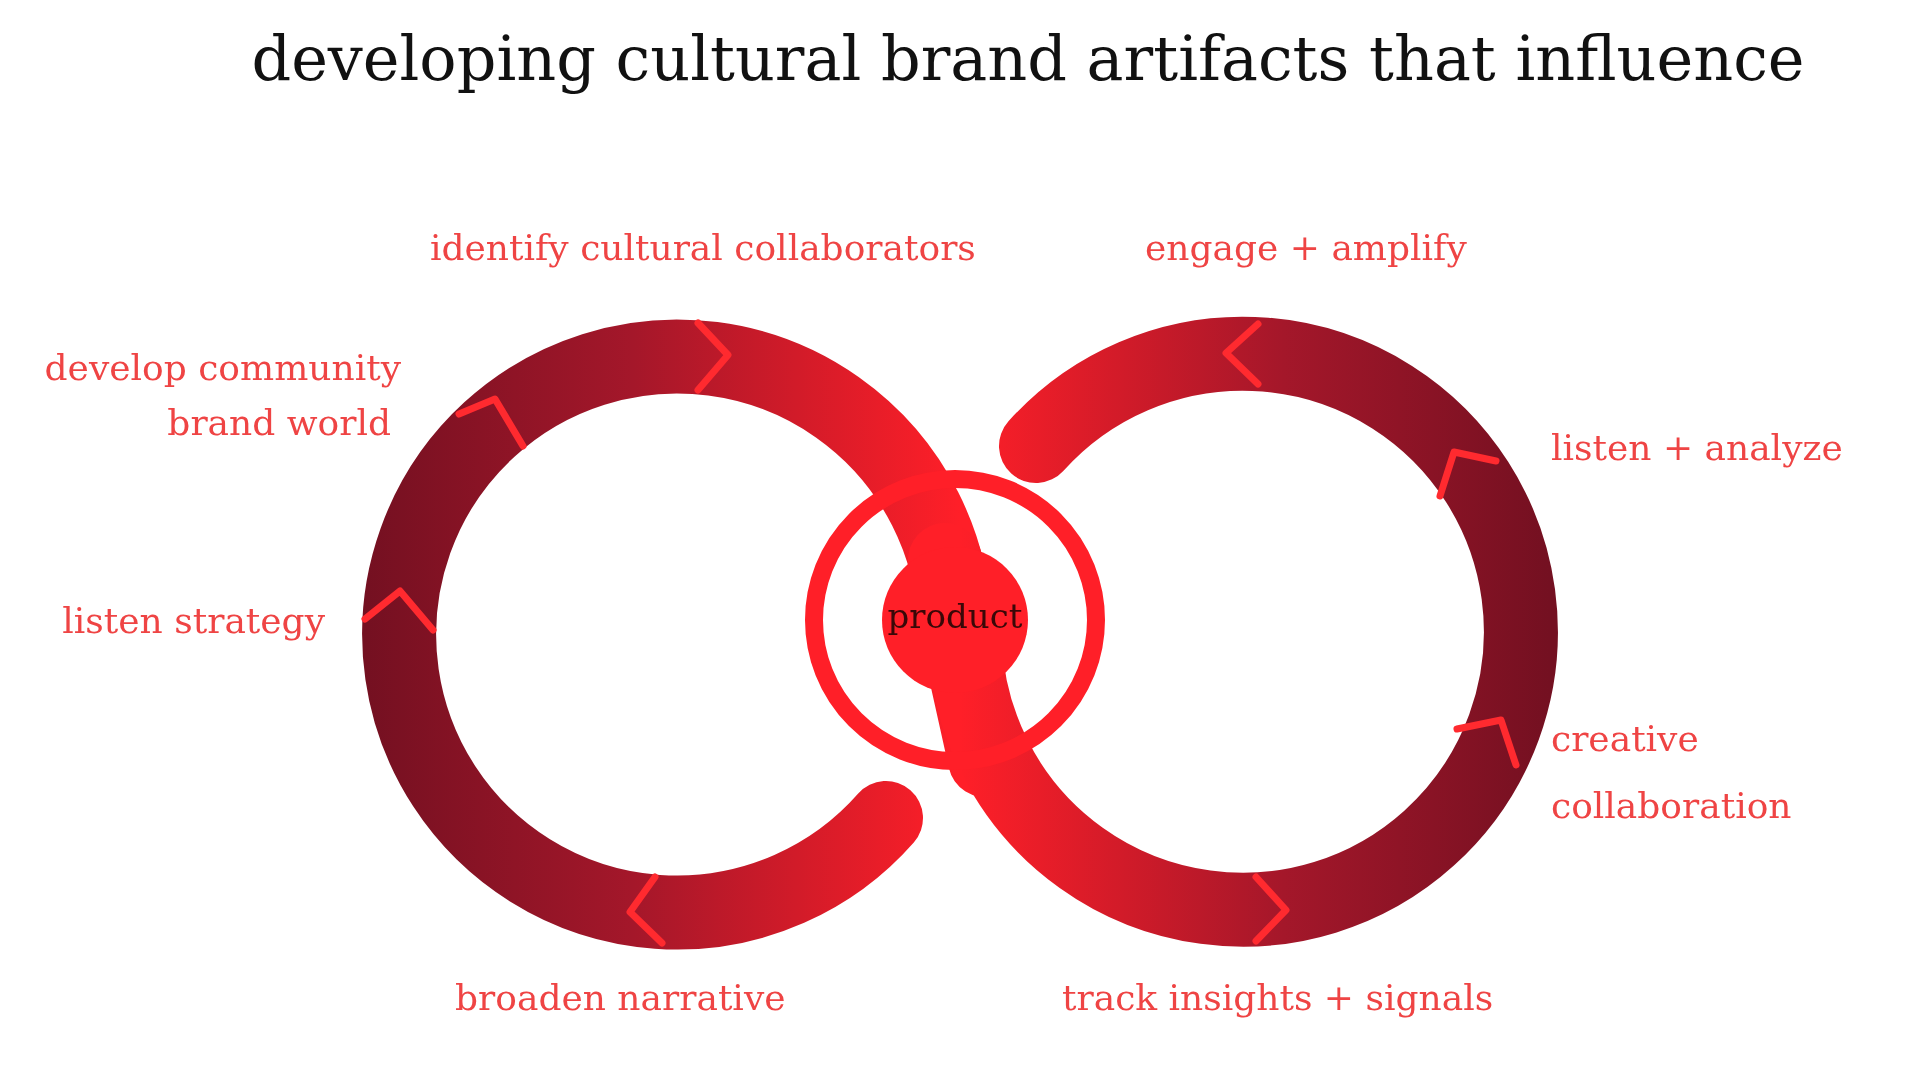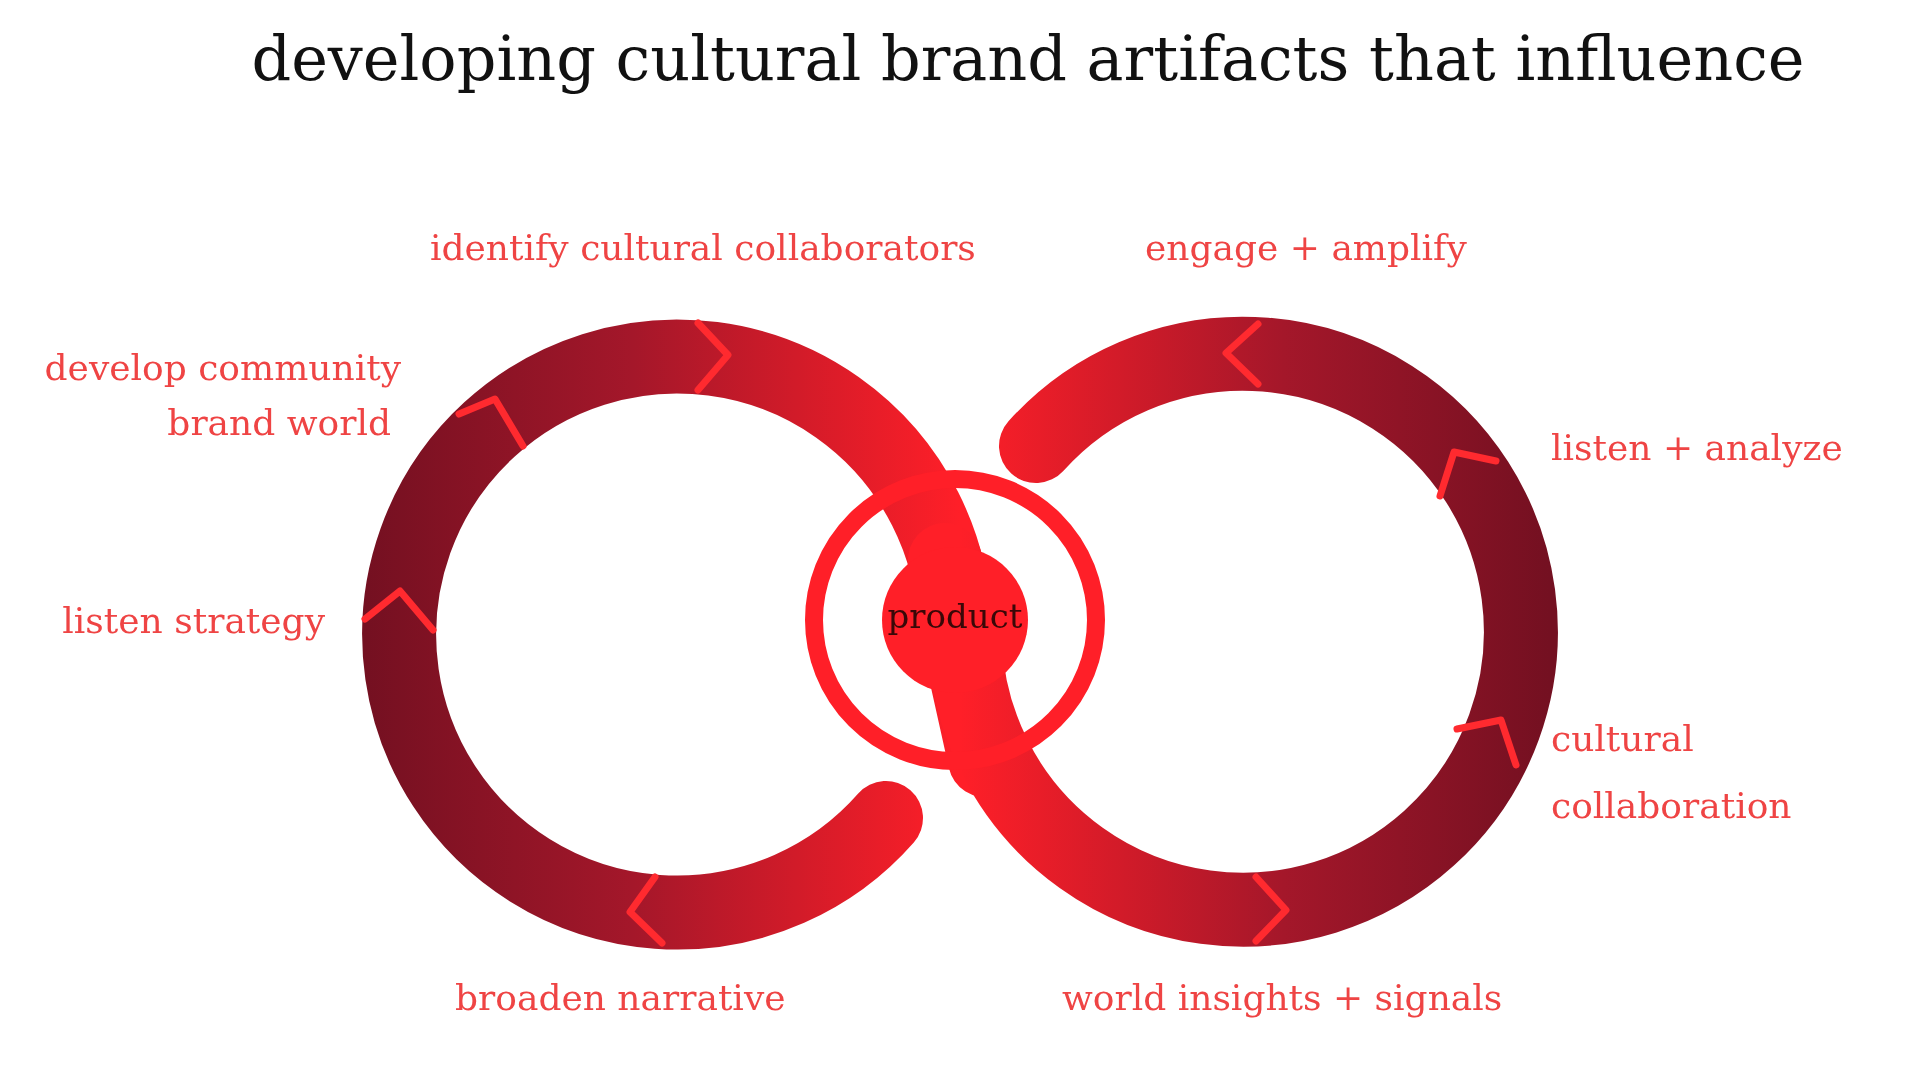--- a/index.html
+++ b/index.html
@@ -59,17 +59,17 @@
 <div class="lbl" style="left:430px;top:220px;">identify cultural collaborators</div>
 <div class="lbl" style="left:1145px;top:220px;text-align:right;">engage + amplify</div>
 
 <div class="lbl r" style="right:1519px;top:340px;">develop community</div>
 <div class="lbl r" style="right:1529px;top:395px;">brand world</div>
 
 <div class="lbl" style="left:1551px;top:420px;text-align:center;">listen + analyze</div>
 
 <div class="lbl r" style="right:1595px;top:593px;">listen strategy</div>
 
-<div class="lbl" style="left:1551px;top:711px;">cultural</div>
+<div class="lbl" style="left:1551px;top:711px;">creative</div>
 <div class="lbl" style="left:1551px;top:778px;">collaboration</div>
 
 <div class="lbl" style="left:455px;top:970px;text-align:right;">broaden narrative</div>
-<div class="lbl" style="left:1062px;top:970px;">world insights + signals</div>
+<div class="lbl" style="left:1062px;top:970px;">track insights + signals</div>
 
 </body></html>

